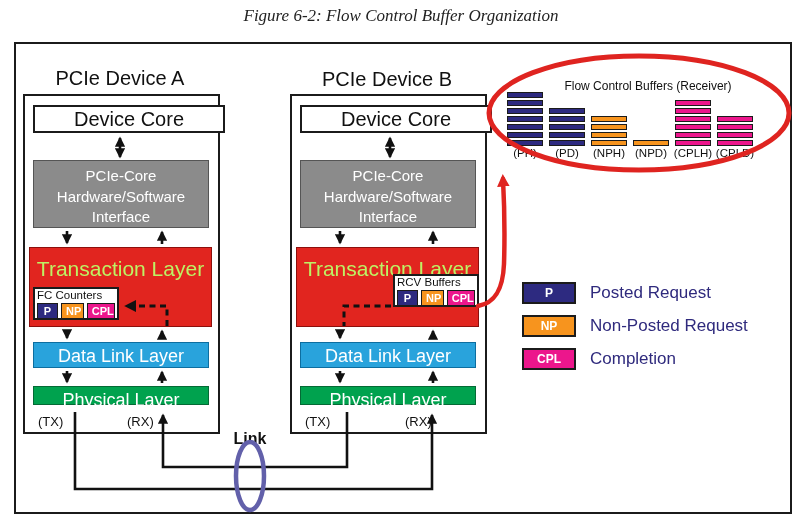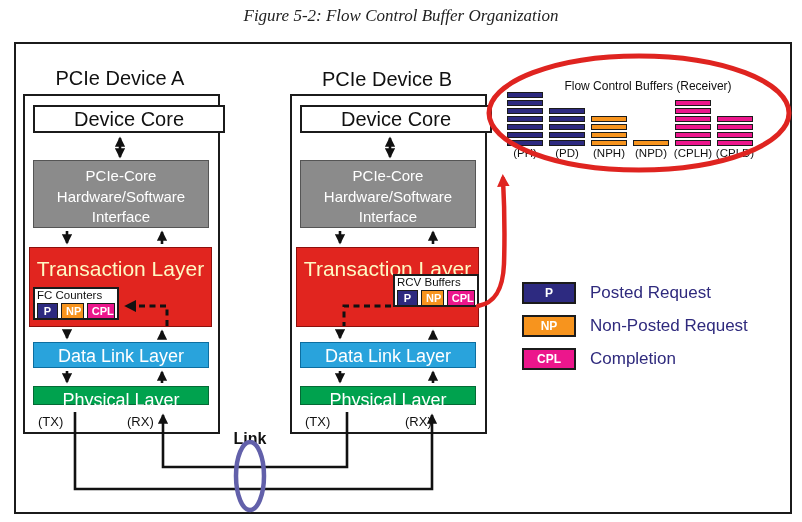--- a/index.html
+++ b/index.html
@@ -10,21 +10,21 @@
   .outer-box{position:absolute;left:14px;top:42px;width:774px;height:468px;
              border:2px solid #1b1b1b;background:#fff;}
   .dev-label{position:absolute;width:150px;text-align:center;font-size:20px;color:#111;}
   .dev-box{position:absolute;width:193px;height:336px;border:2px solid #1b1b1b;background:#fff;}
   .box{position:absolute;box-sizing:border-box;text-align:center;}
   .core{width:192px;height:28px;background:#fff;border:2px solid #1b1b1b;
         font-size:20px;color:#111;line-height:25px;}
   .iface{width:176px;height:68px;background:var(--gray,#8b8b8b);border:1px solid #555;
          color:#fff;font-size:15px;line-height:1.38;padding-top:5px;}
   .tlayer{width:183px;height:80px;background:var(--red,#e1251f);border:1px solid #8d0f0c;
-          color:#fef9c3;font-size:21px;padding-top:9px;}
+          color:#bef264;font-size:21px;padding-top:9px;}
   .cbox{position:absolute;width:86px;height:33px;background:#fff;border:2px solid #1b1b1b;
         box-sizing:border-box;padding:0 2px;}
   .cbox-title{font-size:11.5px;color:#111;line-height:13px;white-space:nowrap;}
   .chips{display:flex;gap:3px;margin-top:1px;}
   .chip{height:14px;line-height:14px;padding:0 4px;min-width:11px;color:#fff;
         font-size:11px;font-weight:bold;border:1px solid #1b1b1b;box-sizing:content-box;text-align:center;}
   .dll{width:176px;height:26px;background:var(--blue,#29a3dc);color:#fff;
        font-size:18px;line-height:26px;border:1px solid #0d6ea0;}
   .phy{width:176px;height:19px;background:var(--green,#00a24e);color:#fff;
        font-size:18px;line-height:26px;border:1px solid #046a35;}
@@ -43,21 +43,21 @@
   .legend-label{margin-left:14px;font-size:17px;color:var(--legendtext,#2f2a7d);}
   .link-label{position:absolute;left:222px;top:430px;width:56px;text-align:center;
               font-size:16px;font-weight:bold;color:#111;}
   svg.overlay{position:absolute;left:0;top:0;pointer-events:none;z-index:6;}
 </style>
 </head>
 <body>
 
 <div class="stage">
 
-  <div class="caption">Figure 5-2: Flow Control Buffer Organization</div>
+  <div class="caption">Figure 6-2: Flow Control Buffer Organization</div>
   <div class="outer-box"></div>
 
   <div class="dev-label" style="left:45px;top:67px;">PCIe Device A</div>
   <div class="dev-box" style="left:23px;top:94px;"></div>
   <div class="box core" style="left:33px;top:105px;">Device Core</div>
   <div class="box iface" style="left:33px;top:160px;">
     <div>PCIe-Core</div>
     <div>Hardware/Software</div>
     <div>Interface</div>
   </div>

